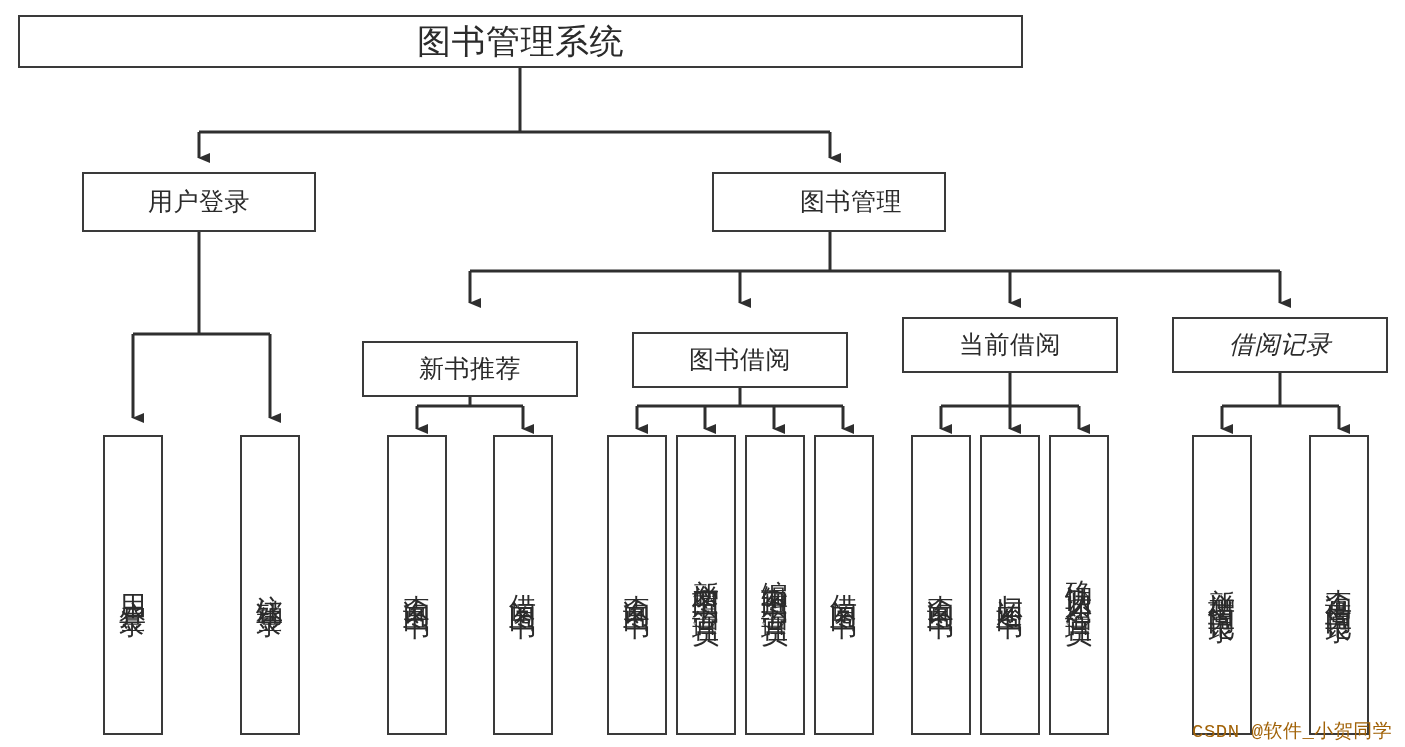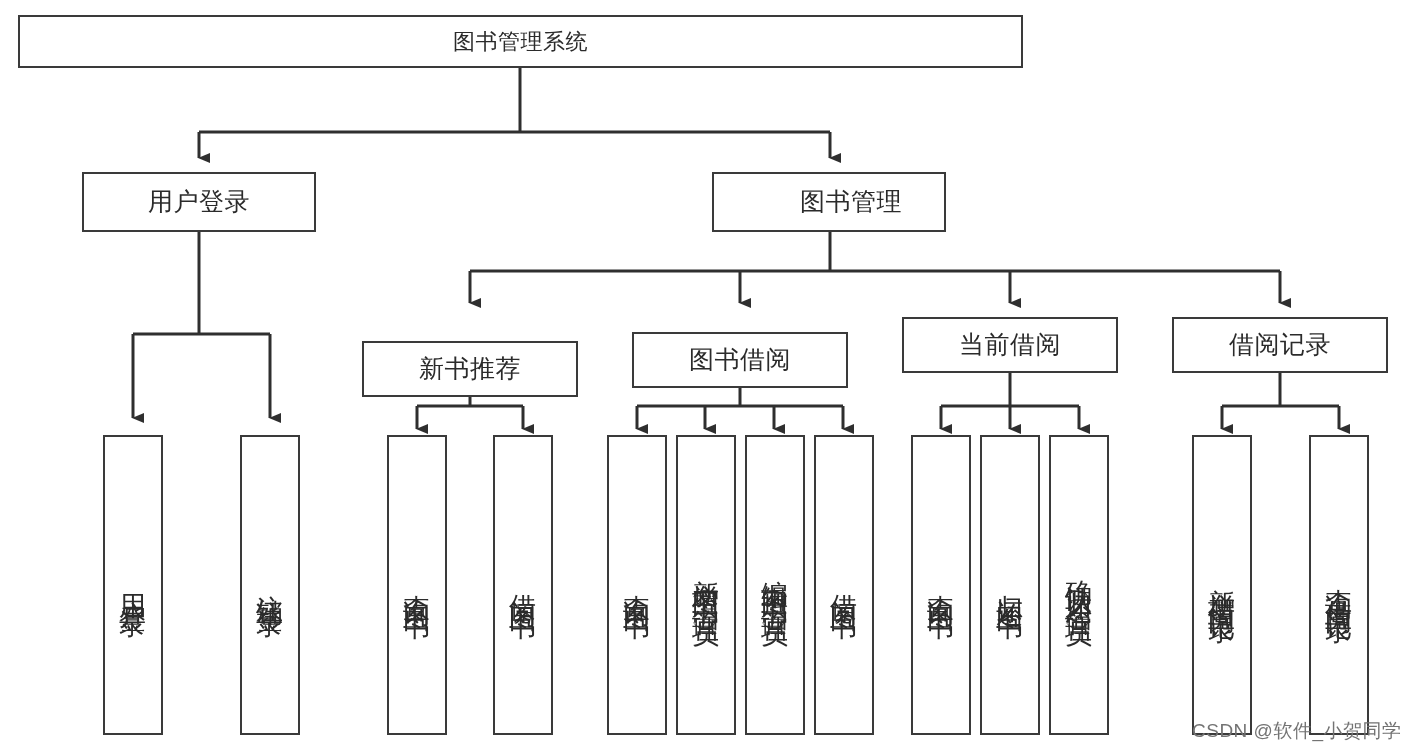--- a/index.html
+++ b/index.html
@@ -41,42 +41,42 @@
     color: #2b2b2b;
     letter-spacing: 0.5px;
     line-height: 1.25;
     white-space: nowrap;
   }
   
   .node.horiz .label {
     font-size: 25px;
   }
   .node.root .label {
-    font-size: 22px;
+    font-size: 34px;
   }
   
   .node.vert {
     padding: 6px 0;
   }
   .node.vert .label {
     writing-mode: vertical-rl;
     text-orientation: upright;
     font-size: 27px;
     letter-spacing: 6px;
     line-height: 1.0;
     white-space: normal;
     max-height: 100%;
   }
   .watermark {
     position: absolute;
     font-size: 19px;
-    color: #737373;
+    color: #a16207;
     letter-spacing: 0.5px;
     white-space: nowrap;
-    font-family: Liberation Sans, sans-serif;
+    font-family: Liberation Mono, monospace;
   }
 </style>
 </head>
 <body>
 
 <div id="canvas">
 
   <svg class="wires" viewBox="0 0 1405 747" xmlns="http://www.w3.org/2000/svg">
     <defs>
       <marker id="arrow" viewBox="0 0 12 12" refX="6" refY="11" markerWidth="12" markerHeight="12" orient="auto-start-reverse" markerUnits="userSpaceOnUse">
@@ -143,21 +143,21 @@
 
   <div class="node horiz" style="left:362px; top:317px; width:216px; height:56px;margin-top:24px;">
     <span class="label">新书推荐</span>
   </div>
   <div class="node horiz" style="left:632px; top:317px; width:216px; height:56px;margin-top:15px;">
     <span class="label">图书借阅</span>
   </div>
   <div class="node horiz" style="left:902px; top:317px; width:216px; height:56px;">
     <span class="label">当前借阅</span>
   </div>
-  <div class="node horiz" style="left:1172px; top:317px; width:216px; height:56px;">
+  <div class="node horiz" style="left:1172px; top:317px; width:216px; height:56px;font-style:italic;">
     <span class="label">借阅记录</span>
   </div>
 
   <div class="node vert" style="left:103px; top:435px; width:60px; height:300px;">
     <span class="label">用户登录</span>
   </div>
   <div class="node vert" style="left:240px; top:435px; width:60px; height:300px;">
     <span class="label">注销登录</span>
   </div>
 

